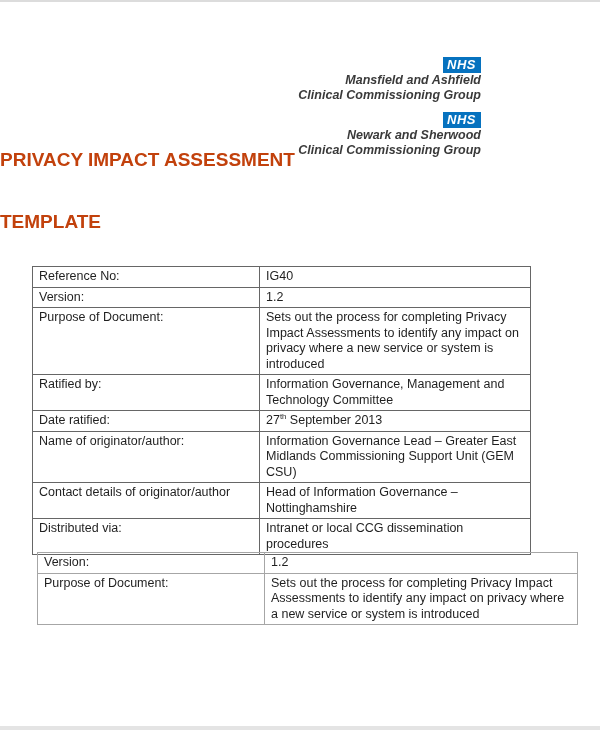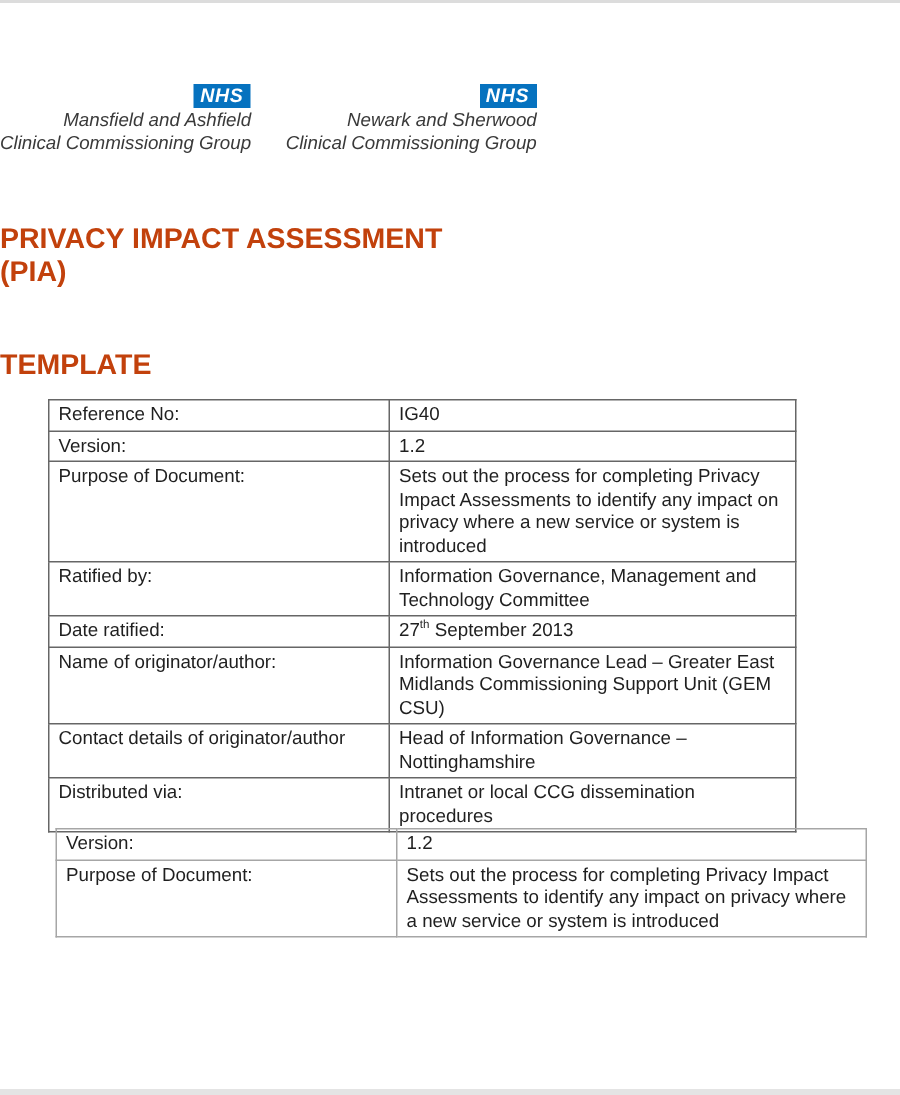--- a/index.html
+++ b/index.html
@@ -22,35 +22,36 @@
     width: 600px; height: 4px;
     background: #e4e4e4;
   }
   
   .logos {
     position: absolute;
     top: 55px; left: 0;
     width: 481px;
     display: flex;
     justify-content: flex-start;
-    gap: 23px;
+    gap: 8px;
+    flex-direction: column;
   }
   .logo-block { text-align: right; }
   .nhs-box {
     display: inline-block;
     color: #ffffff;
     font-weight: bold;
     font-style: italic;
     font-size: 13px;
     line-height: 15px;
     padding: 0 5px 1px 4px;
     letter-spacing: 0.5px;
   }
   .org-line {
-    font-weight: normal;
+    font-weight: bold;
     font-style: italic;
     font-size: 12.5px;
     line-height: 13.5px;
     color: #3a3a3a;
     margin-top: 1px;
     white-space: nowrap;
   }
   
   .title {
     position: absolute;
@@ -98,21 +99,20 @@
     </div>
     <div class="logo-block">
       <span class="nhs-box" style="background: rgb(6, 114, 191);">NHS</span>
       <div class="org-line">Newark and Sherwood</div>
       <div class="org-line">Clinical Commissioning Group</div>
     </div>
   </div>
 
   <div class="title">
     <div>PRIVACY IMPACT ASSESSMENT</div>
-    <div>(PIA)</div>
     <div class="template-line">TEMPLATE</div>
   </div>
 
   <table class="info t1" id="table1">
     <tbody>
         <tr>
           <td class="c-label">Reference No:</td>
           <td>IG40</td>
         </tr>
         <tr>

